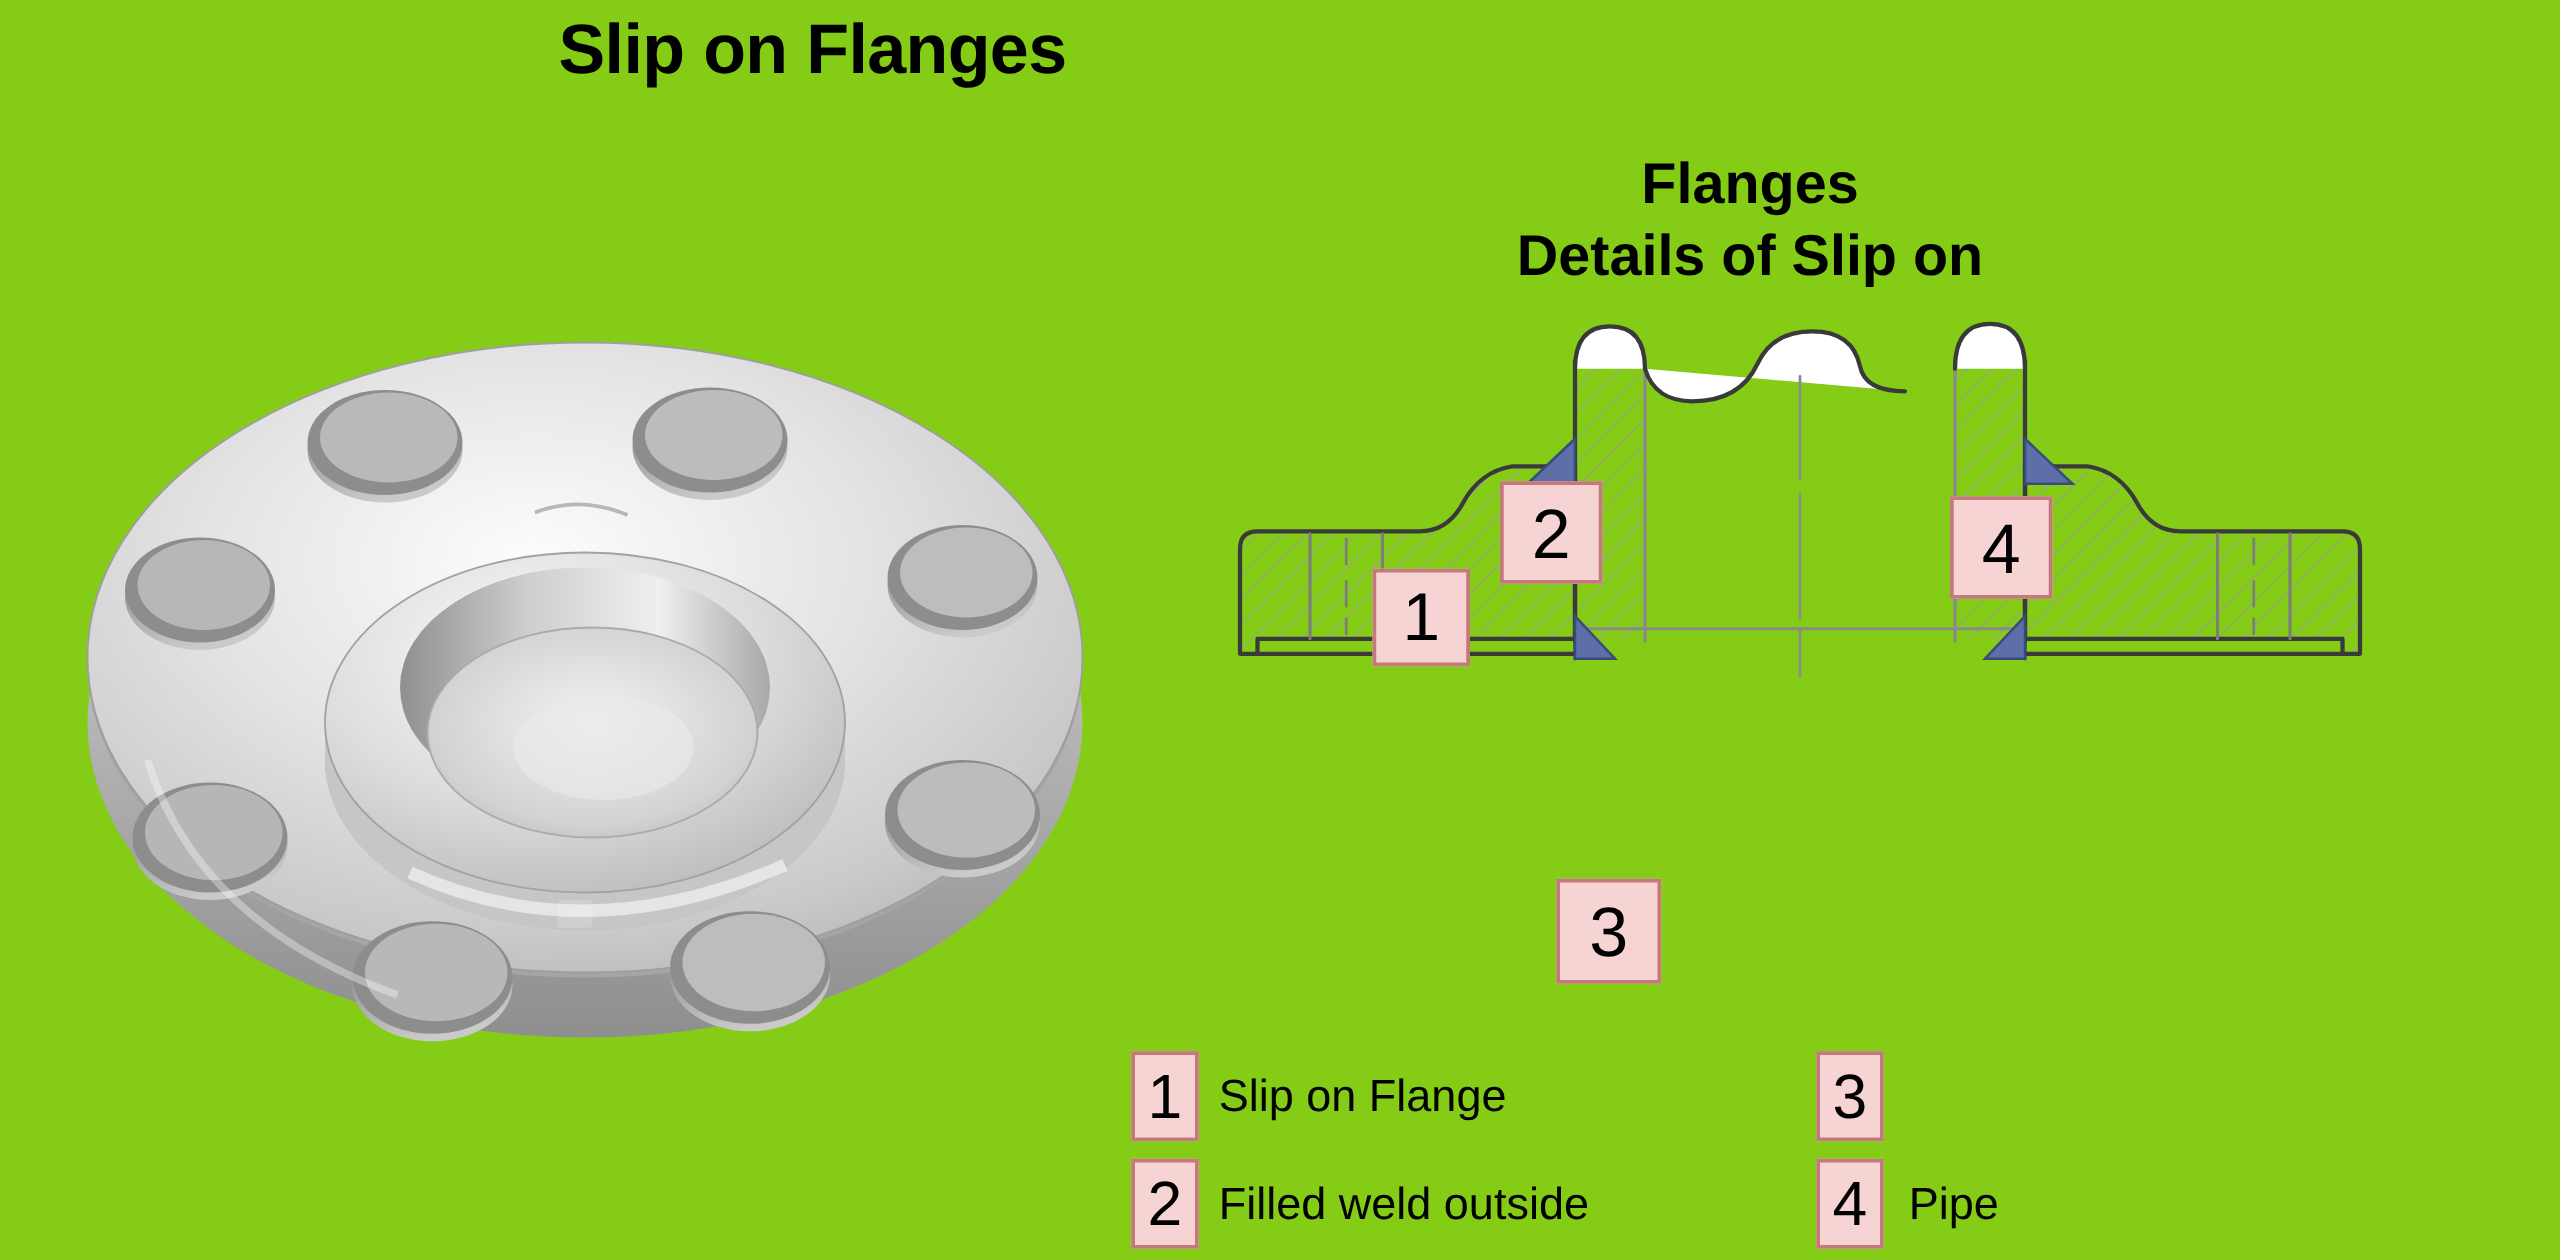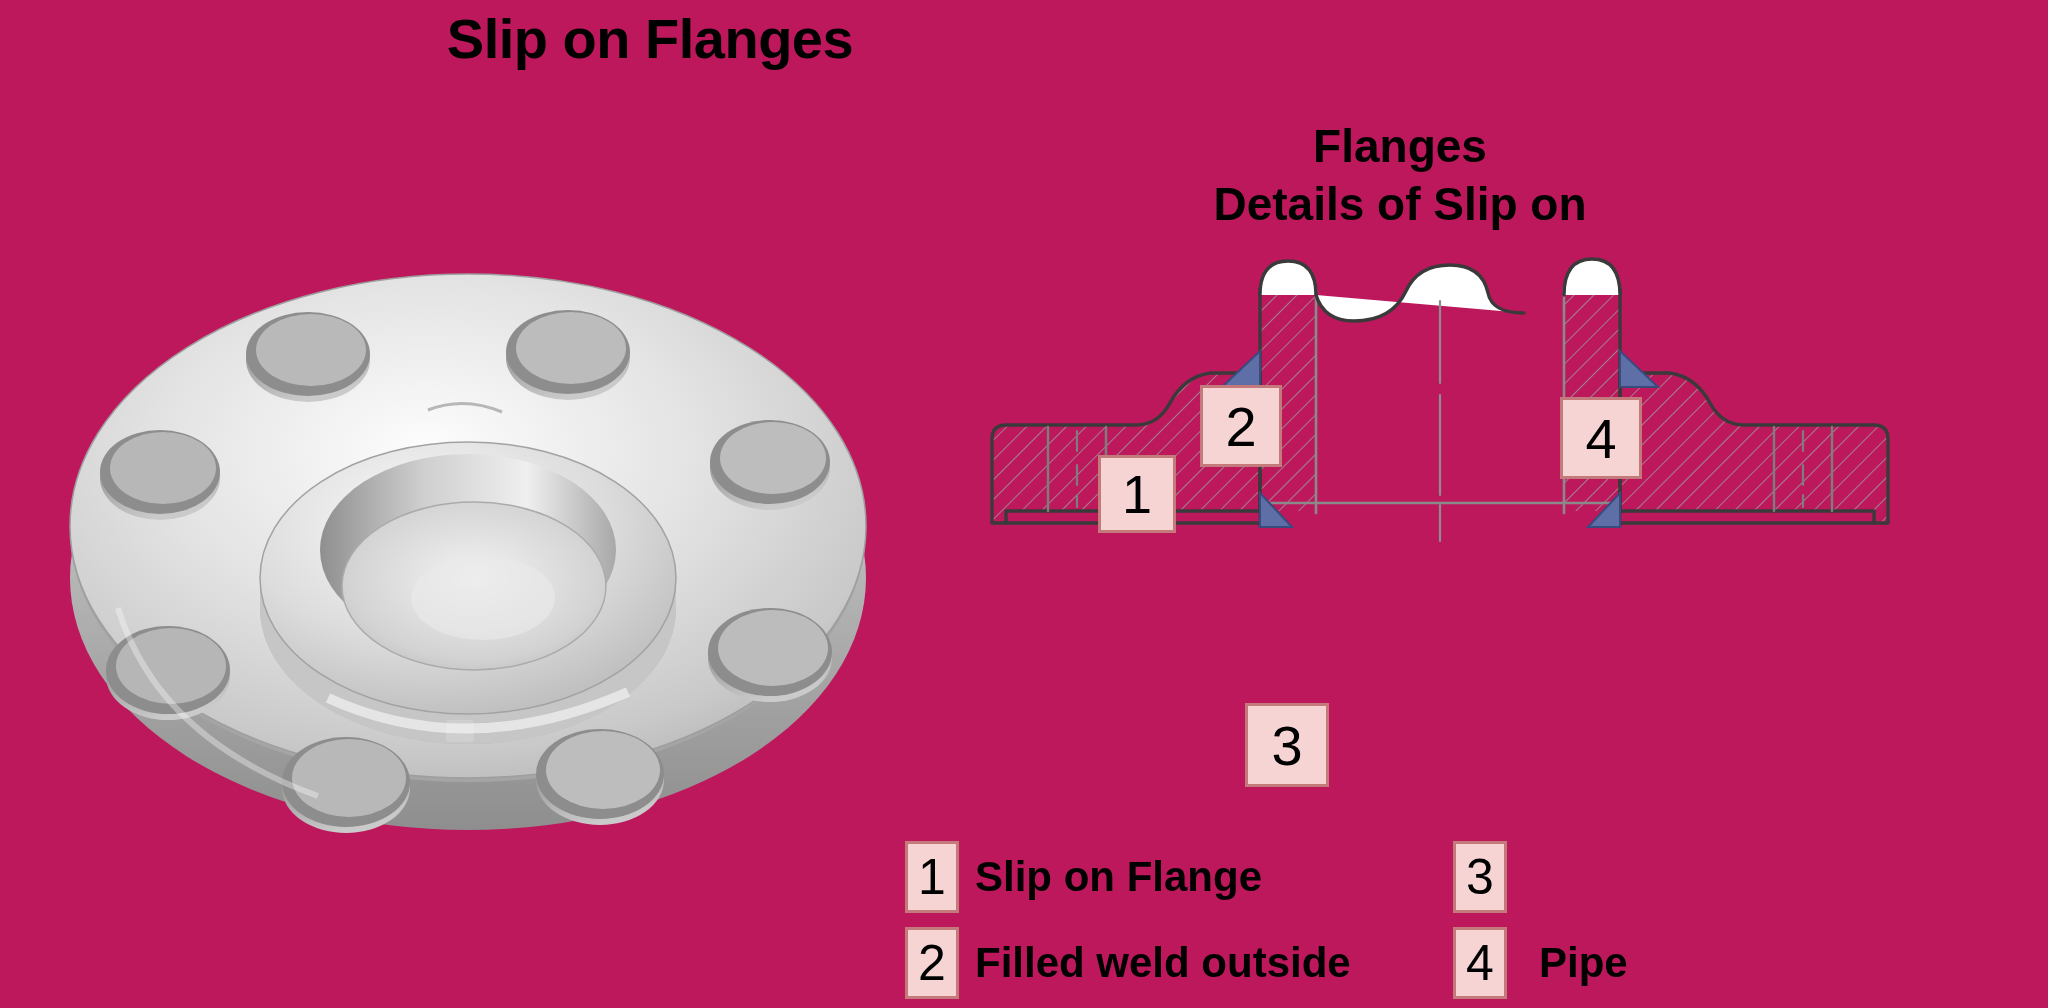--- a/index.html
+++ b/index.html
@@ -2,21 +2,21 @@
 <html><head>
 <meta charset="utf-8">
 <style>
   * { box-sizing: border-box; margin: 0; padding: 0; }
   html, body {
     width: 2048px; height: 1008px;
     background: #ffffff;
     font-family: "Liberation Sans", sans-serif;
     overflow: hidden;
   }
-  #slide { position: relative; width: 2048px; height: 1008px; background:#be185d; }
+  #slide { position: relative; width: 2048px; height: 1008px; background:#84cc16; }
 
   
   .main-title {
     position: absolute; left: 0; top: 6px; width: 1300px;
     text-align: center;
     font-size: 56px; font-weight: bold; color: #000;
     letter-spacing: -0.5px;
   }
   .sub-title {
     position: absolute; left: 1120px; top: 118px; width: 560px;
@@ -71,24 +71,24 @@
   .legend-cell.c-left  { width: 548px; }
   .legend-cell.c-right { width: 560px; }
   .legend-badge {
     width: 54px; height: 72px;
     background: #f6d4d4; border: 3px solid #c4797b;
     display: flex; align-items: center; justify-content: center;
     font-size: 50px; color: #000; flex: 0 0 auto;
   }
   .legend-label {
     margin-left: 16px;
-    font-size: 42px; font-weight: bold; color: #000;
+    font-size: 36px; font-weight: normal; color: #000;
     white-space: nowrap;
   }
-  .legend-label.indent { margin-left: 32px; }
+  .legend-label.indent { margin-left: 20px; }
 </style>
 </head>
 <body>
 
 <div id="slide">
 
   <div class="main-title">Slip on Flanges</div>
 
   <div class="sub-title">
     <div>Flanges</div>

